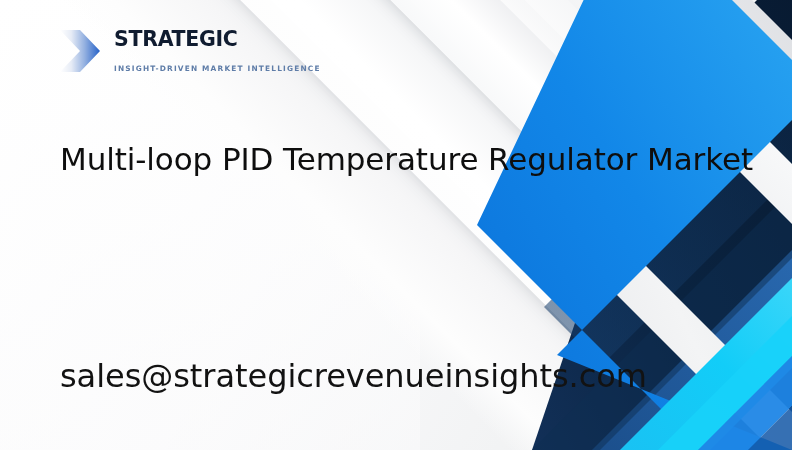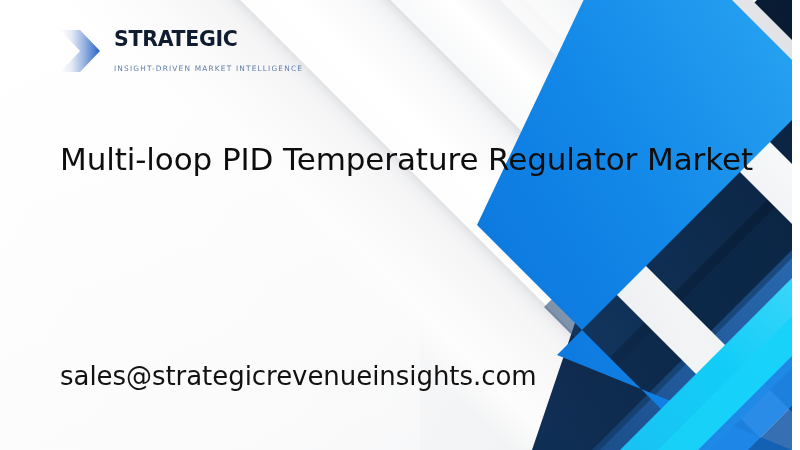--- a/index.html
+++ b/index.html
@@ -104,21 +104,21 @@
     font-size: 20.5px;
     line-height: 20px;
     letter-spacing: -0.3px;
     color: #101c30;
     white-space: nowrap;
   }
 
   .logo-tagline {
     margin-top: 15px;
     font-family: "DejaVu Sans", "Liberation Sans", sans-serif;
-    font-weight: 400;
+    font-weight: 700;
     font-size: 7.4px;
     line-height: 9px;
     letter-spacing: 1.18px;
     color: #5f7da8;
     white-space: nowrap;
   }
 
   
   .title {
     position: absolute;
@@ -134,21 +134,21 @@
     letter-spacing: -0.1px;
   }
 
   
   .email {
     position: absolute;
     top: 360px;
     left: 60px;
     font-family: "DejaVu Sans", "Liberation Sans", sans-serif;
     font-weight: 400;
-    font-size: 26px;
+    font-size: 32px;
     line-height: 32px;
     color: #121212;
     white-space: nowrap;
     letter-spacing: -0.05px;
   }
 </style>
 </head>
 <body>
 
 <div class="slide">

